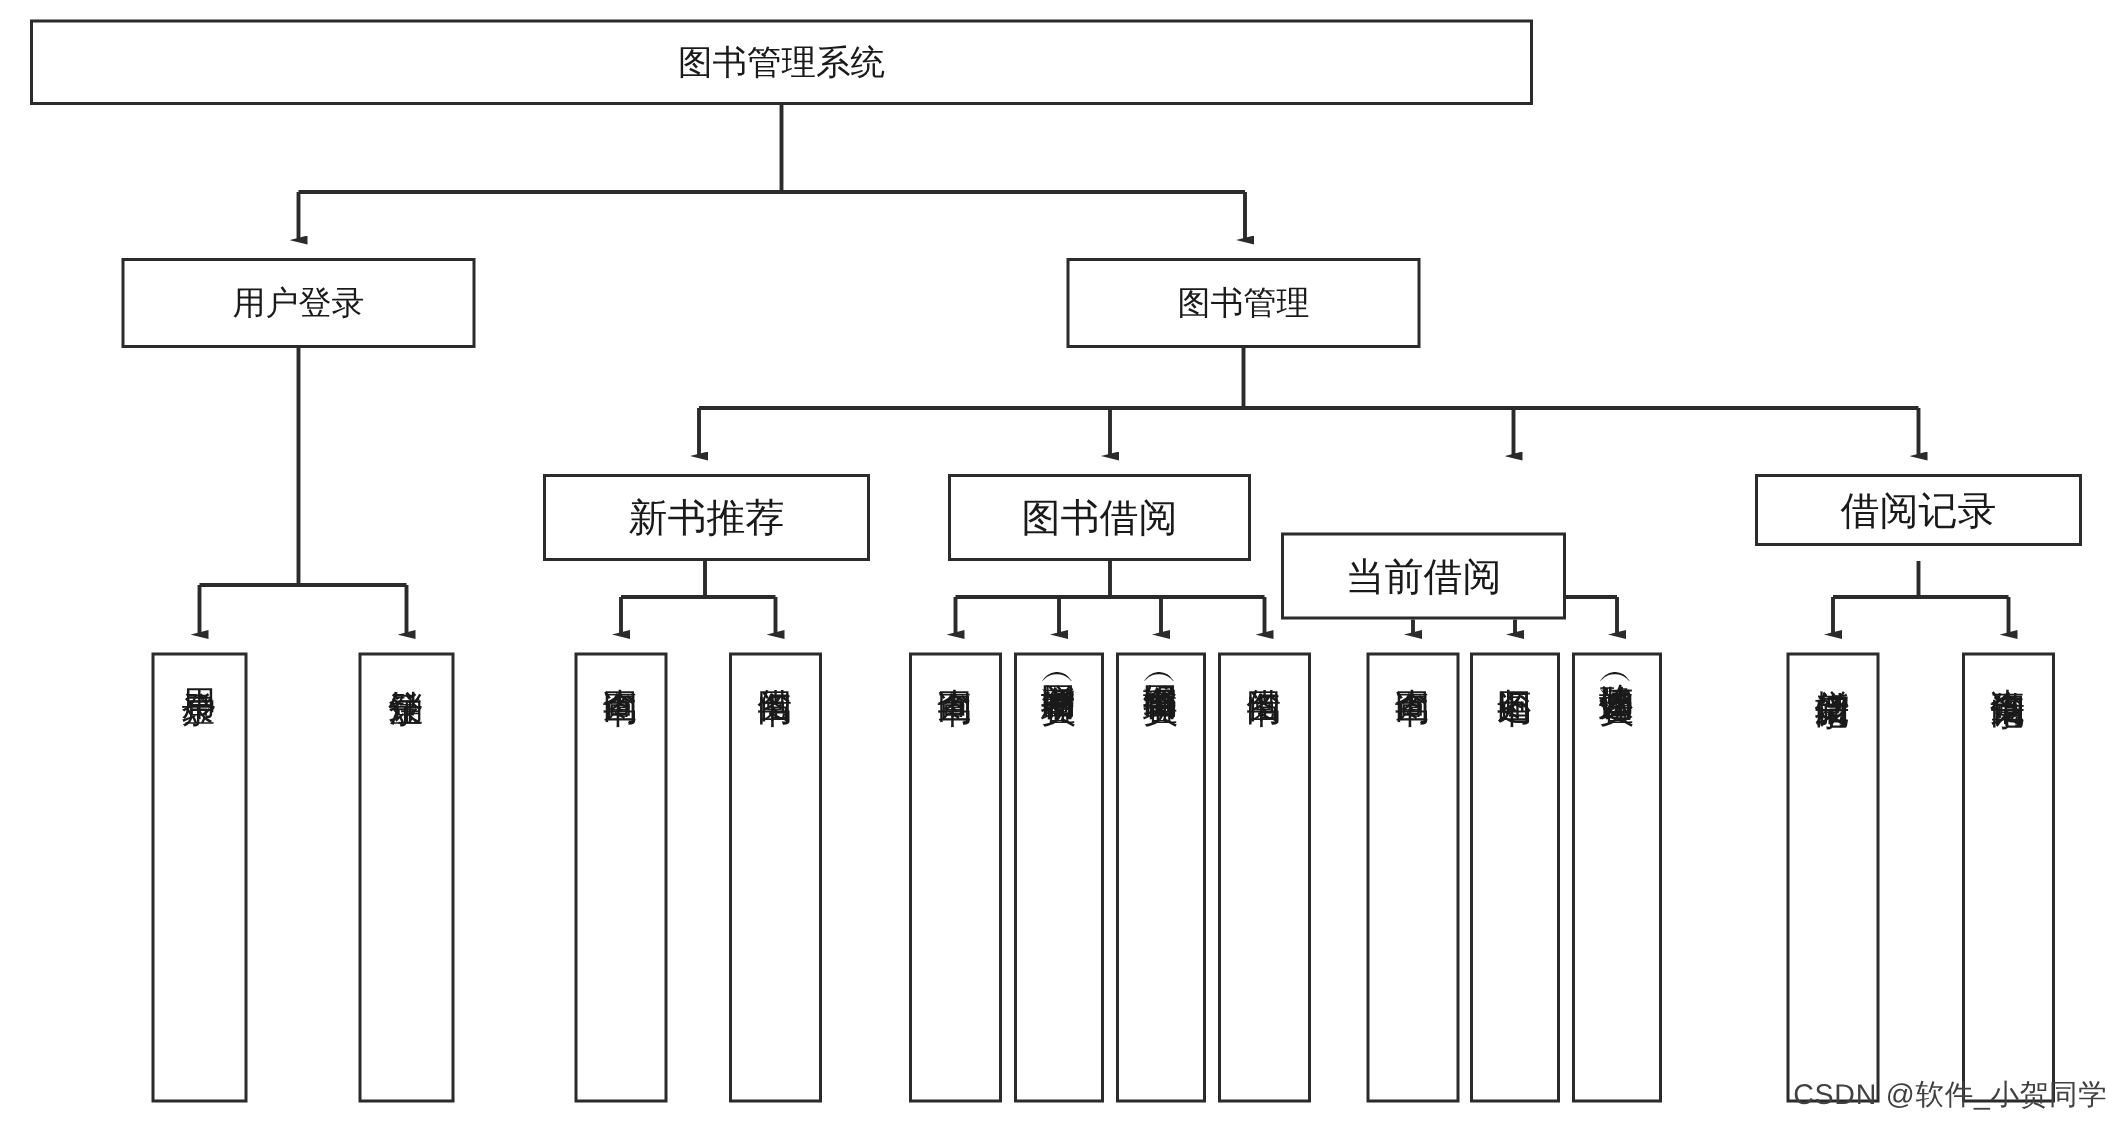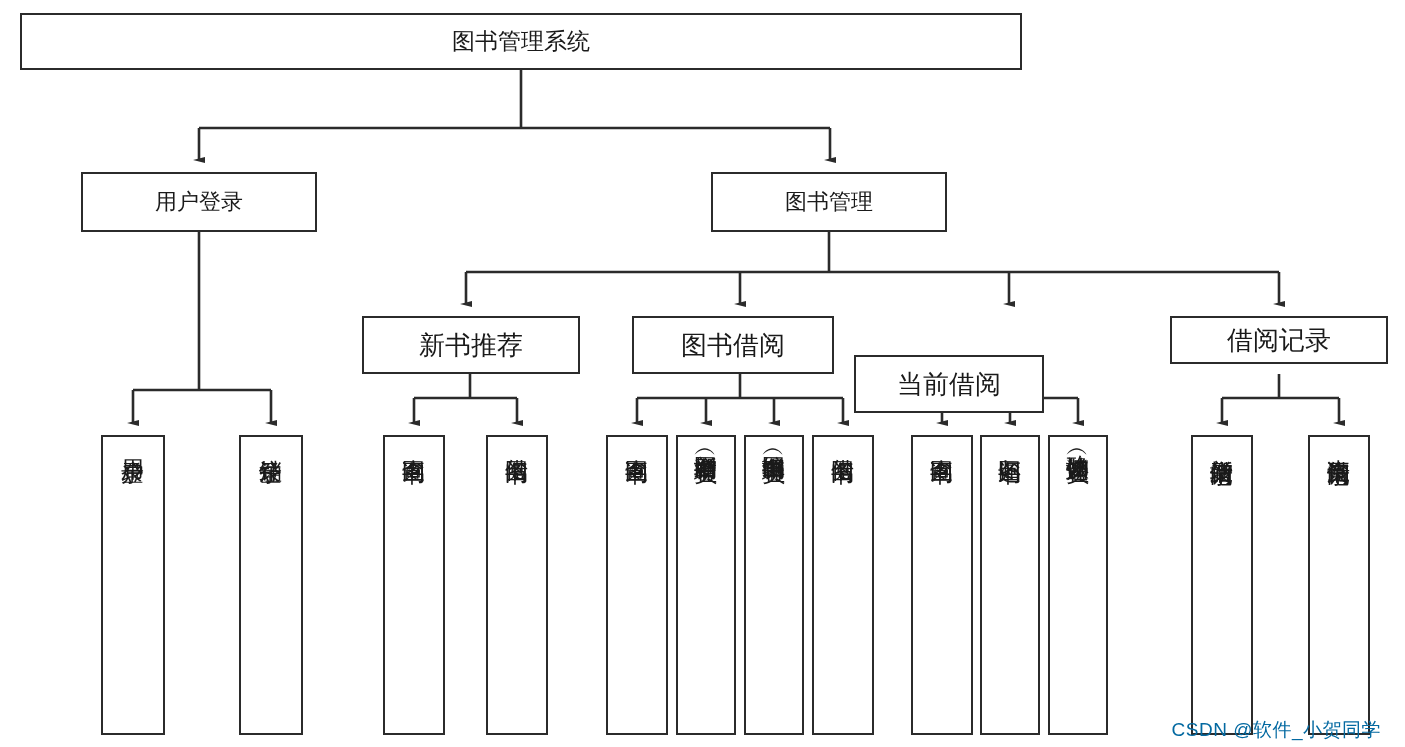--- a/index.html
+++ b/index.html
@@ -44,23 +44,23 @@
     line-height:1.22;
     letter-spacing:1px;
     color:#1a1a1a;
     padding-top:4px;
     white-space:nowrap;
   }
   .leaf.mid .vtext{ padding-top:0px; }
 
   #watermark{
     position:absolute;
-    right:24px; bottom:4px;
+    right:0; bottom:4px;
     font-size:19px;
-    color:#0369a1;
+    color:#404040;
     white-space:nowrap;
     letter-spacing:0.5px;
   }
 </style>
 </head>
 <body>
 
 <div id="canvas">
 
   <svg id="edges" viewBox="0 0 1405 747" xmlns="http://www.w3.org/2000/svg">

